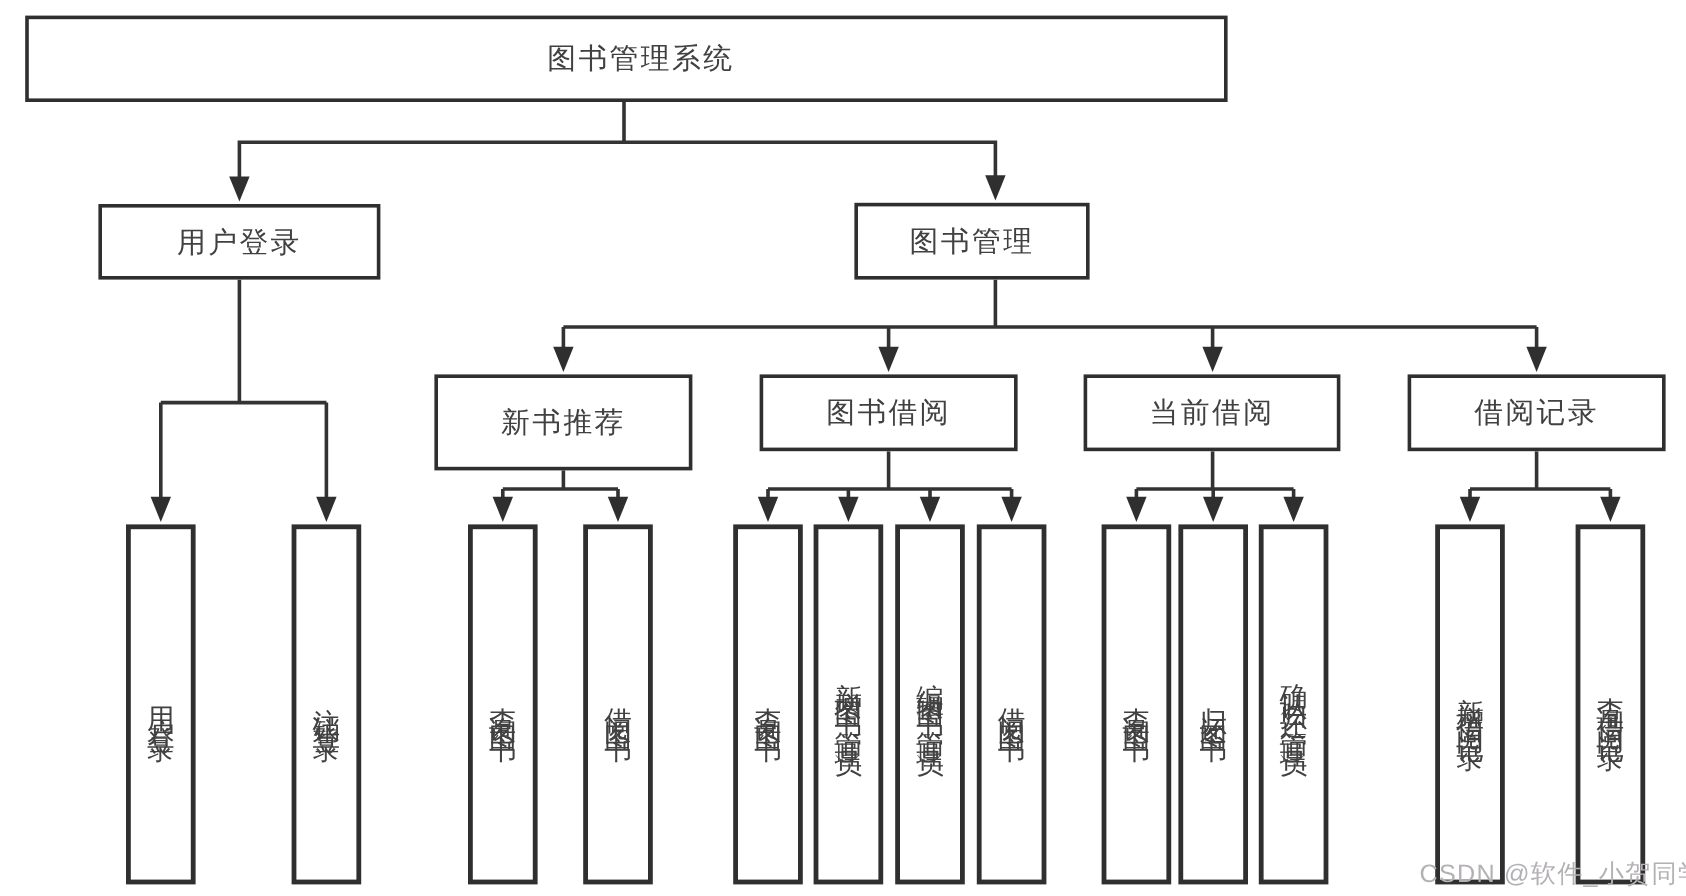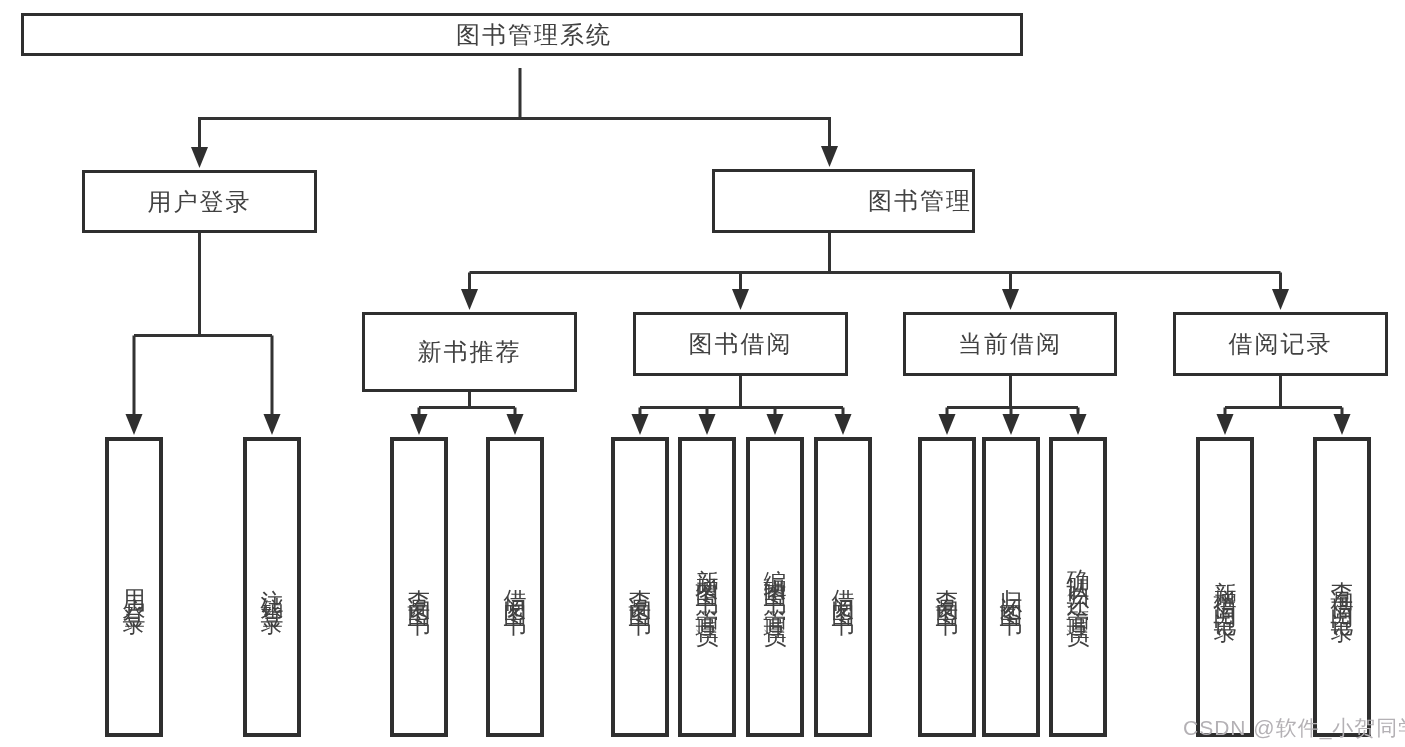--- a/index.html
+++ b/index.html
@@ -110,28 +110,28 @@
       <polygon points="766.5,414 783.5,414 775,435"></polygon>
       <polygon points="834.5,414 851.5,414 843,435"></polygon>
       <polygon points="938.5,414 955.5,414 947,435"></polygon>
       <polygon points="1002.5,414 1019.5,414 1011,435"></polygon>
       <polygon points="1069.5,414 1086.5,414 1078,435"></polygon>
       <polygon points="1216.5,414 1233.5,414 1225,435"></polygon>
       <polygon points="1333.5,414 1350.5,414 1342,435"></polygon>
     </g>
   </svg>
 
-  <div class="node hbox" style="left:21px; top:13px; width:1002px; height:43px;padding-left:24px;">
+  <div class="node hbox" style="left:21px; top:13px; width:1002px; height:72px;padding-left:24px;">
     <span>图书管理系统</span>
   </div>
 
   <div class="node hbox" style="left:82px; top:170px; width:235px; height:63px;">
     <span>用户登录</span>
   </div>
-  <div class="node hbox" style="left:712px; top:169px; width:263px; height:64px;justify-content:flex-end;">
+  <div class="node hbox" style="left:712px; top:169px; width:196px; height:64px;">
     <span>图书管理</span>
   </div>
 
   <div class="node hbox" style="left:362px; top:312px; width:215px; height:80px;">
     <span>新书推荐</span>
   </div>
   <div class="node hbox" style="left:633px; top:312px; width:215px; height:64px;">
     <span>图书借阅</span>
   </div>
   <div class="node hbox" style="left:903px; top:312px; width:214px; height:64px;">

